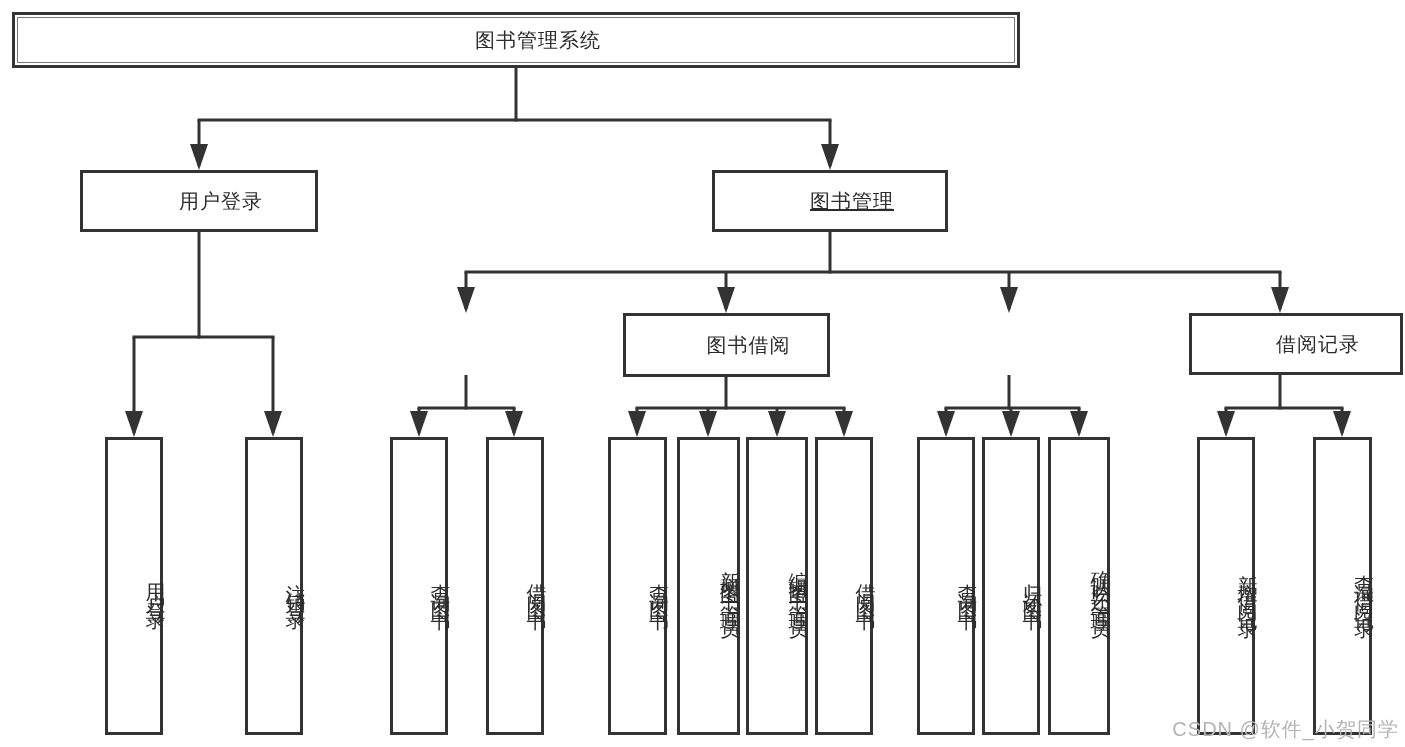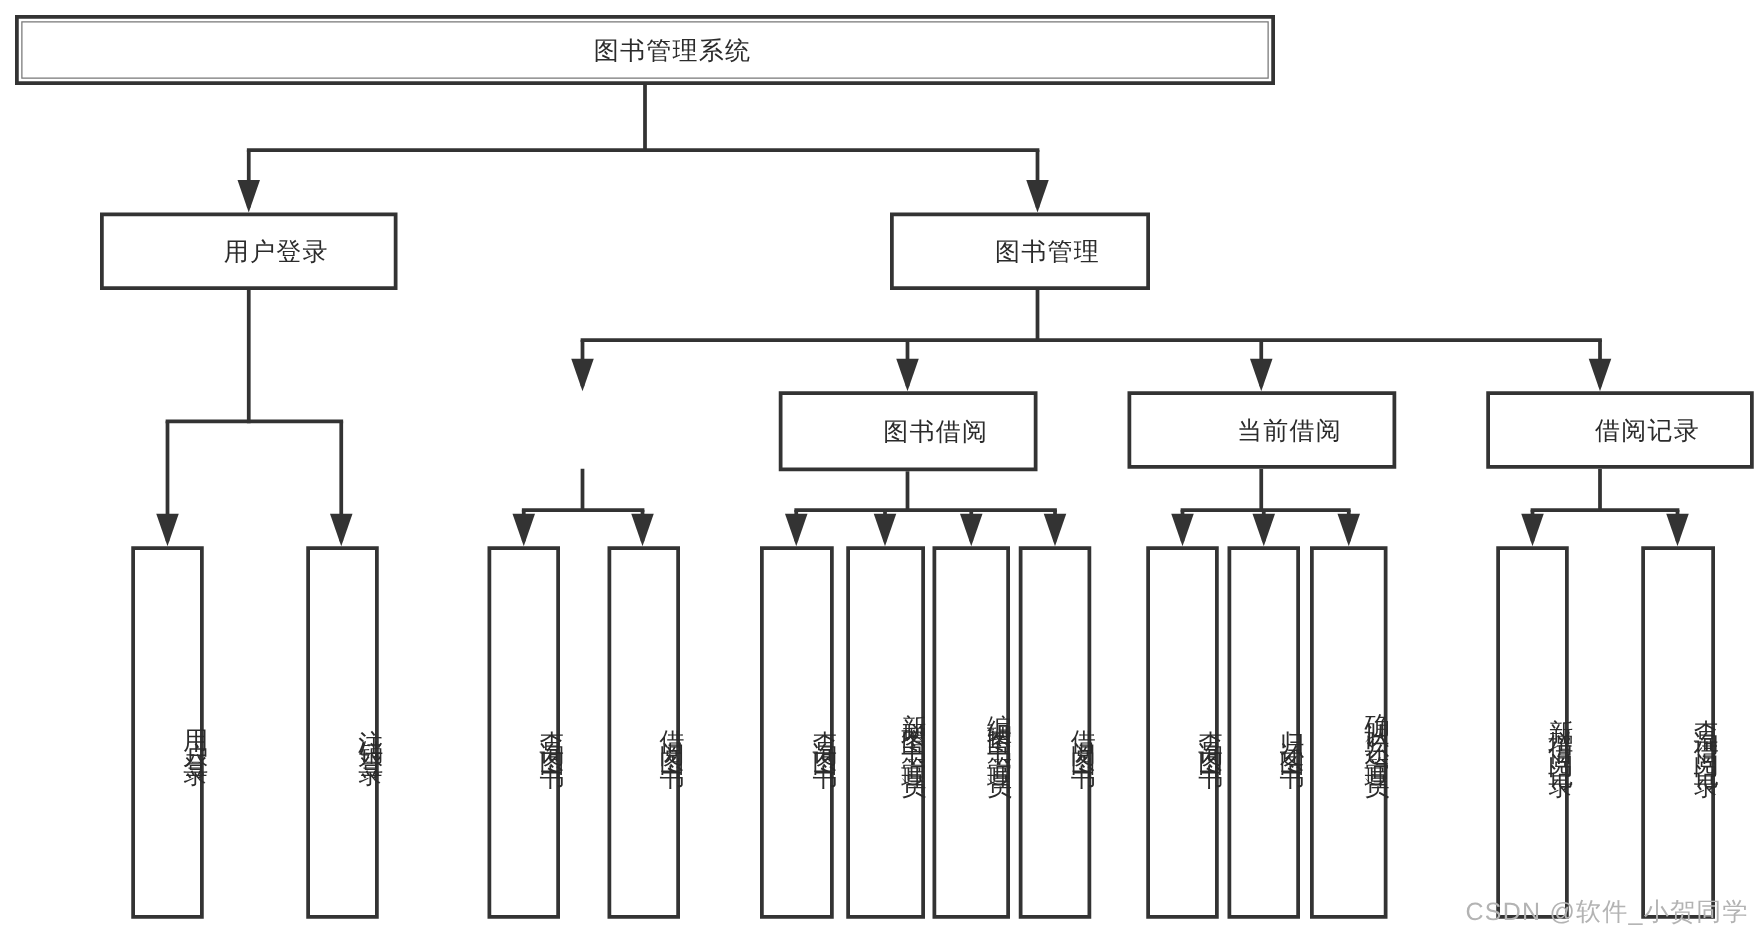--- a/index.html
+++ b/index.html
@@ -48,21 +48,21 @@
     writing-mode: vertical-rl;
     text-orientation: mixed;
     letter-spacing: 9px;
     line-height: 1;
     font-size: 20px;
   }
   .leaf.dense { letter-spacing: 7px; }
   
   #b-root       { left: 12px;   top: 12px;  width: 1008px; height: 56px; }
   #b-user-login { left: 80px;   top: 170px; width: 238px;  height: 62px; }
-  #b-book-mgmt  { left: 712px;  top: 170px; width: 208px;  height: 62px; }
+  #b-book-mgmt  { left: 712px;  top: 170px; width: 236px;  height: 62px; text-decoration: underline; }
   #b-sec-0 { left: 362px;  top: 313px; width: 208px; height: 62px; }
   #b-sec-1 { left: 623px;  top: 313px; width: 207px; height: 64px; }
   #b-sec-2 { left: 902px;  top: 313px; width: 215px; height: 62px; }
   #b-sec-3 { left: 1173px; top: 313px; width: 214px; height: 62px; margin-left: 16px; }
   #b-a0 { left: 105px;  width: 58px; }
   #b-a1 { left: 245px;  width: 58px; }
   #b-b0 { left: 390px;  width: 58px; }
   #b-b1 { left: 486px;  width: 58px; }
   #b-c0 { left: 608px;  width: 59px; }
   #b-c1 { left: 677px;  width: 63px; }
@@ -150,21 +150,20 @@
     <polygon class="ahead" points="1217,411 1235,411 1226,437"></polygon>
     <polygon class="ahead" points="1333,411 1351,411 1342,437"></polygon>
   </svg>
 
   <div class="box root-box" id="b-root">图书管理系统</div>
 
   <div class="box" id="b-user-login">用户登录</div>
   <div class="box" id="b-book-mgmt">图书管理</div>
 
   <div class="box" id="b-sec-1">图书借阅</div>
-  <div class="box" id="b-sec-2">当前借阅</div>
   <div class="box" id="b-sec-3">借阅记录</div>
 
   <div class="box leaf" id="b-a0">用户登录</div>
   <div class="box leaf" id="b-a1">注销登录</div>
 
   <div class="box leaf" id="b-b0">查询图书</div>
   <div class="box leaf" id="b-b1">借阅图书</div>
 
   <div class="box leaf" id="b-c0">查询图书</div>
   <div class="box leaf dense" id="b-c1">新增图书（管理员）</div>

